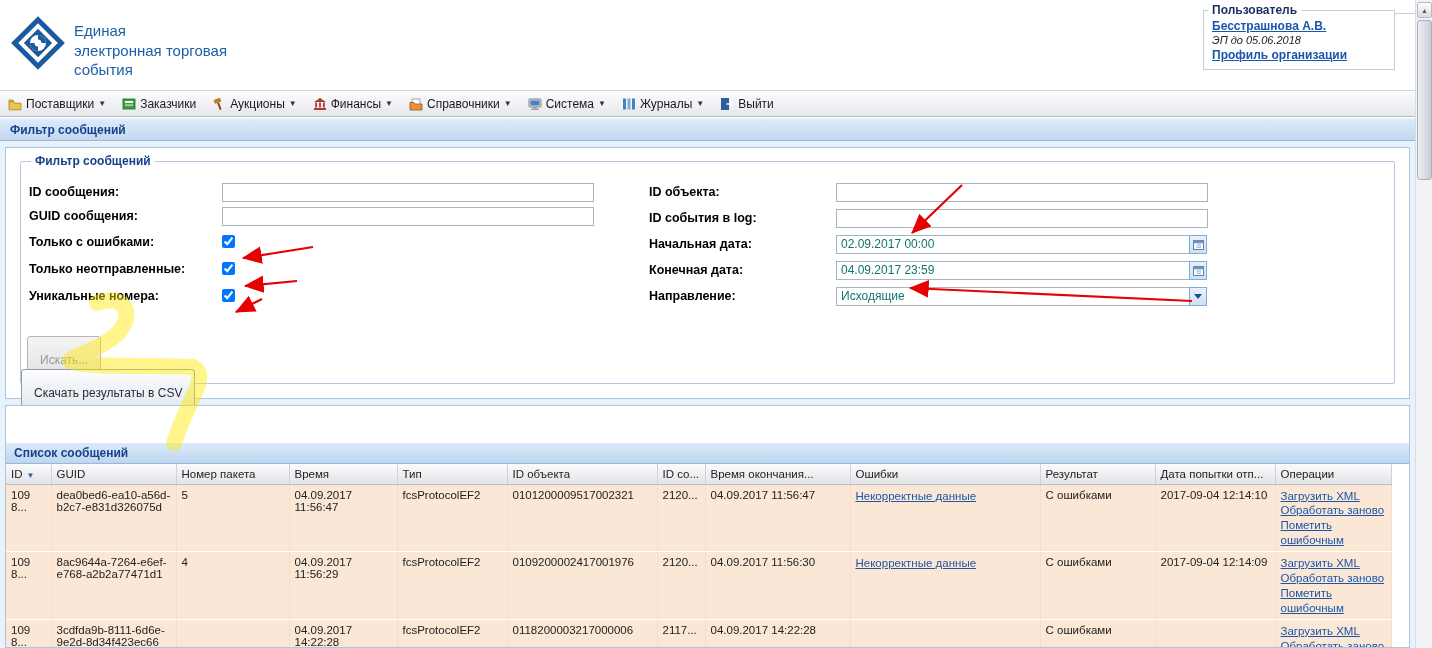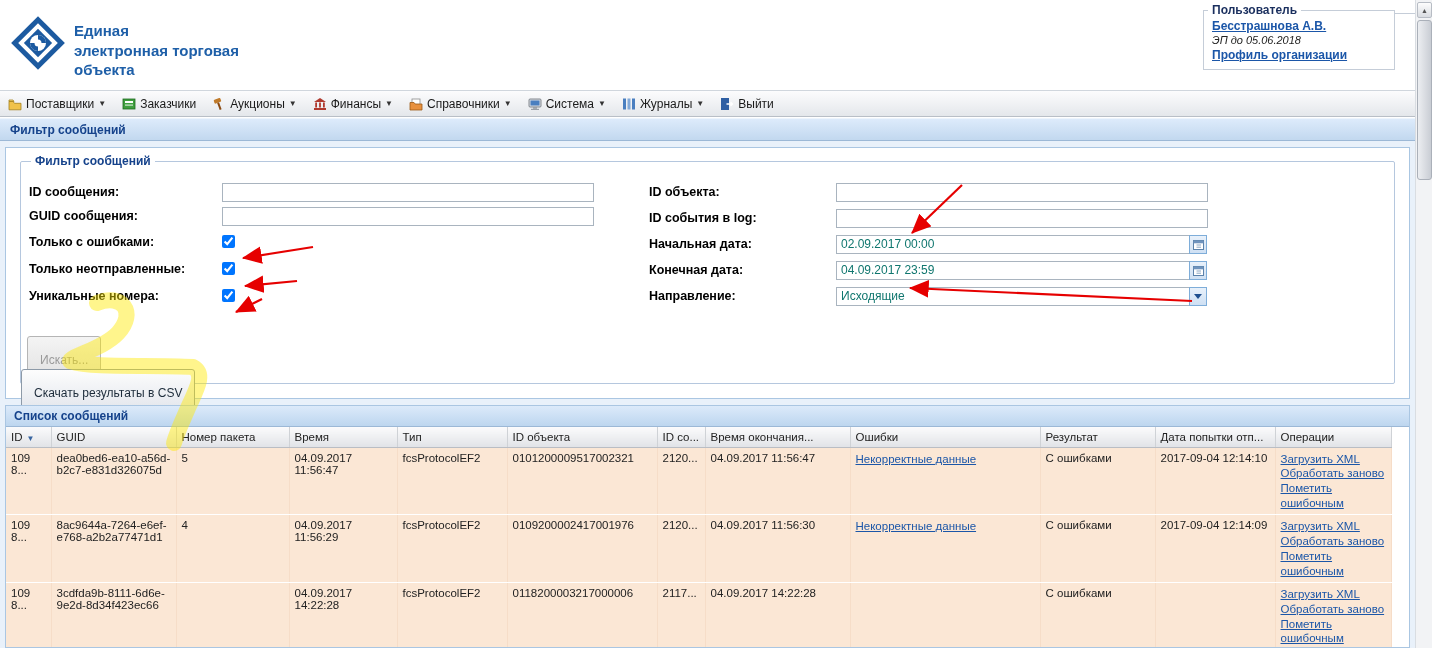--- a/index.html
+++ b/index.html
@@ -3,21 +3,21 @@
 <meta charset="utf-8">
 <style>
   * { box-sizing: border-box; margin: 0; padding: 0; }
   html,body { width:1432px; height:648px; overflow:hidden; }
   body { font-family:"Liberation Sans", sans-serif; background:#fff; }
   .viewport { position:relative; width:1432px; height:648px; overflow:hidden; background:#fff; }
 
   
   .header { position:absolute; top:0; left:0; right:17px; height:90px; background:#fff; }
   .logo { position:absolute; left:10px; top:15px; width:58px; height:58px; cursor:pointer; }
-  .brand-title { position:absolute; left:74px; top:21px; font-size:15px; font-weight:bold; color:#1e5fa8; line-height:1.3; }
+  .brand-title { position:absolute; left:74px; top:21px; font-size:15px; font-weight:normal; color:#1e5fa8; line-height:1.3; }
   .top-rule { position:absolute; top:13px; left:1215px; right:0; height:1px; background:#c5cdd8; }
   .user-panel { position:absolute; right:20px; top:10px; width:192px; border:1px solid #c5cdd8; background:#fff; padding:8px 8px 6px; }
   .user-panel .user-title { position:absolute; top:-8px; left:4px; background:#fff; padding:0 4px; font-size:12px; font-weight:bold; color:#1a2f5e; }
   .user-panel a { display:block; font-size:12px; font-weight:bold; color:#1b56a8; text-decoration:underline; cursor:pointer; margin-bottom:1px; }
   .user-panel .cert { font-size:11px; color:#222; margin-bottom:2px;font-style:italic; }
 
   
   .menubar { position:absolute; top:90px; left:0; right:17px; height:27px;
     background:linear-gradient(#fcfcfd,#e4e7eb); border-top:1px solid #d0d6dd; border-bottom:1px solid #b9bfc7;
     display:flex; align-items:center; padding-left:8px; gap:16px; font-size:12px; color:#1a1a1a; }
@@ -49,21 +49,21 @@
   .trigger .tri { width:0; height:0; border-left:4px solid transparent; border-right:4px solid transparent; border-top:5px solid #1f4f8f; }
   input[type="checkbox"] { width:13px; height:13px; cursor:pointer; }
   .btn { font-family:"Liberation Sans",sans-serif; font-size:12px; border:1px solid #8d9aa8; border-radius:3px;
     background:linear-gradient(#fdfdfd,#dfe3ea); padding:16px 12px; color:#1c2b3a; cursor:pointer; }
   .btn-search { position:absolute; left:6px; top:168px; color:#9a9a9a; border-color:#b5b5b5; background:linear-gradient(#f4f4f4,#e0e0e0); }
   .btn-csv { position:absolute; left:0; top:201px; }
 
   
   .grid-panel { position:absolute; top:264px; left:5px; right:5px; bottom:0; background:#fff; border:1px solid #aac6e2; overflow:hidden; }
   .grid-title { height:21px; background:linear-gradient(#dceafa,#bdd6ef); border-bottom:1px solid #9cb8d6;
-    display:flex; align-items:center; padding-left:8px; font-size:12px; font-weight:bold; color:#15428b; }
+    display:flex; align-items:center; padding-left:8px; font-size:12px; font-weight:bold; color:#15428b;margin-top:37px; }
   table.grid { border-collapse:collapse; table-layout:fixed; width:1385px; font-size:11.5px; }
   table.grid th { background:linear-gradient(#fbfbfc,#e1e3e7); border-right:1px solid #cfd2d6; border-bottom:1px solid #b9bdc4;
     font-weight:normal; color:#222; text-align:left; padding:3px 5px; height:20px; white-space:nowrap; overflow:hidden; cursor:pointer; }
   table.grid td { background:#fbe7d5; border-bottom:1px solid #fff; border-right:1px solid #f6ddc8;
     vertical-align:top; padding:4px 5px; height:60px; color:#222; overflow:hidden; }
   td.guid, td.num { word-break:break-all; }
   table.grid a { display:block; color:#1b56a8; text-decoration:underline; cursor:pointer; line-height:1.28; }
   .sort { font-size:8px; color:#3764a0; margin-left:4px; }
 
   
@@ -91,21 +91,21 @@
           <rect x="18" y="18" width="20" height="20" fill="#1c5aa0"></rect>
         </g>
         <circle cx="28" cy="28" r="8" fill="#ffffff"></circle>
         <path d="M28,20 a8,8 0 0 1 8,8 l-4.5,0 a3.5,3.5 0 0 0 -3.5,-3.5 z" fill="#1c5aa0"></path>
         <path d="M28,36 a8,8 0 0 1 -8,-8 l4.5,0 a3.5,3.5 0 0 0 3.5,3.5 z" fill="#1c5aa0"></path>
       </svg>
     </div>
     <div class="brand-title">
       <div>Единая</div>
       <div>электронная торговая</div>
-      <div>объекта</div>
+      <div>события</div>
     </div>
     <div class="user-panel">
       <span class="user-title">Пользователь</span>
       <a>Бесстрашнова А.В.</a>
       <div class="cert">ЭП до 05.06.2018</div>
       <a>Профиль организации</a>
     </div>
   </div>
 
   <nav class="menubar">

